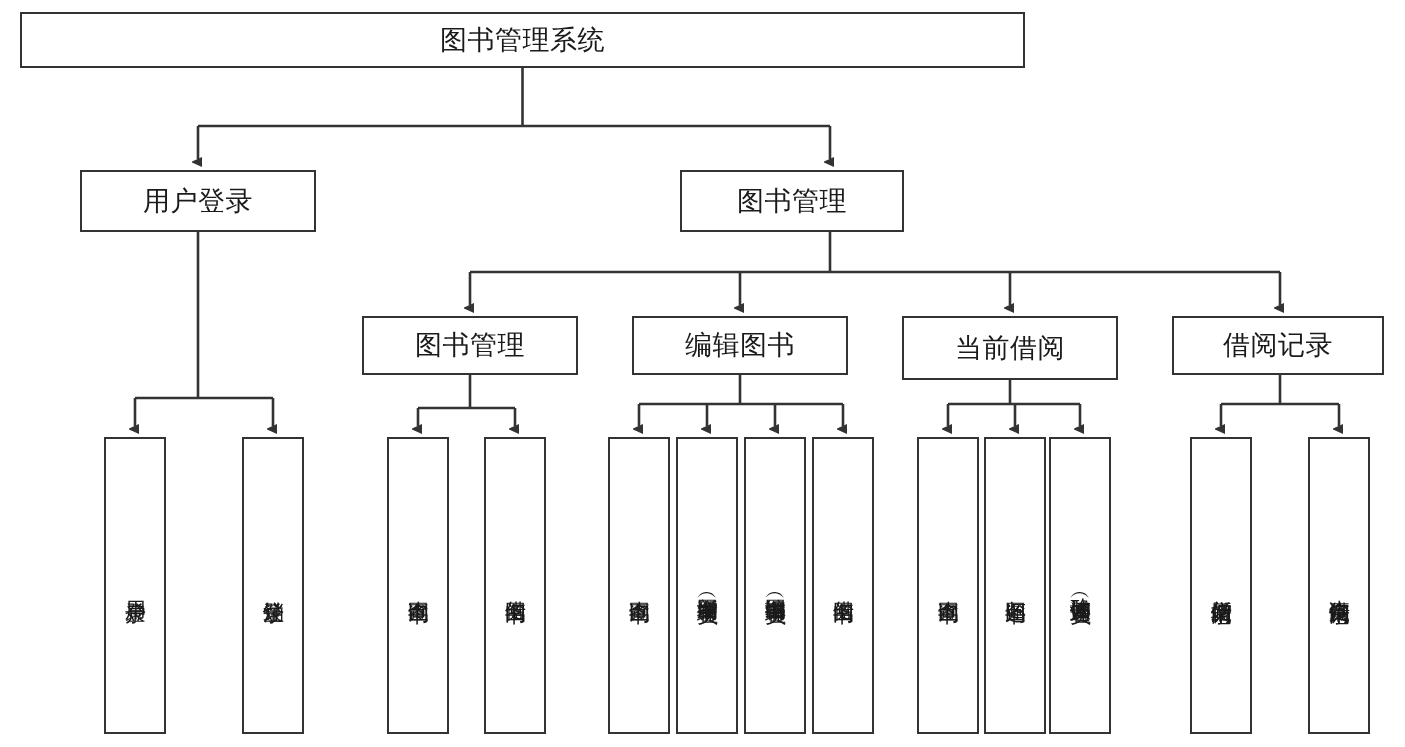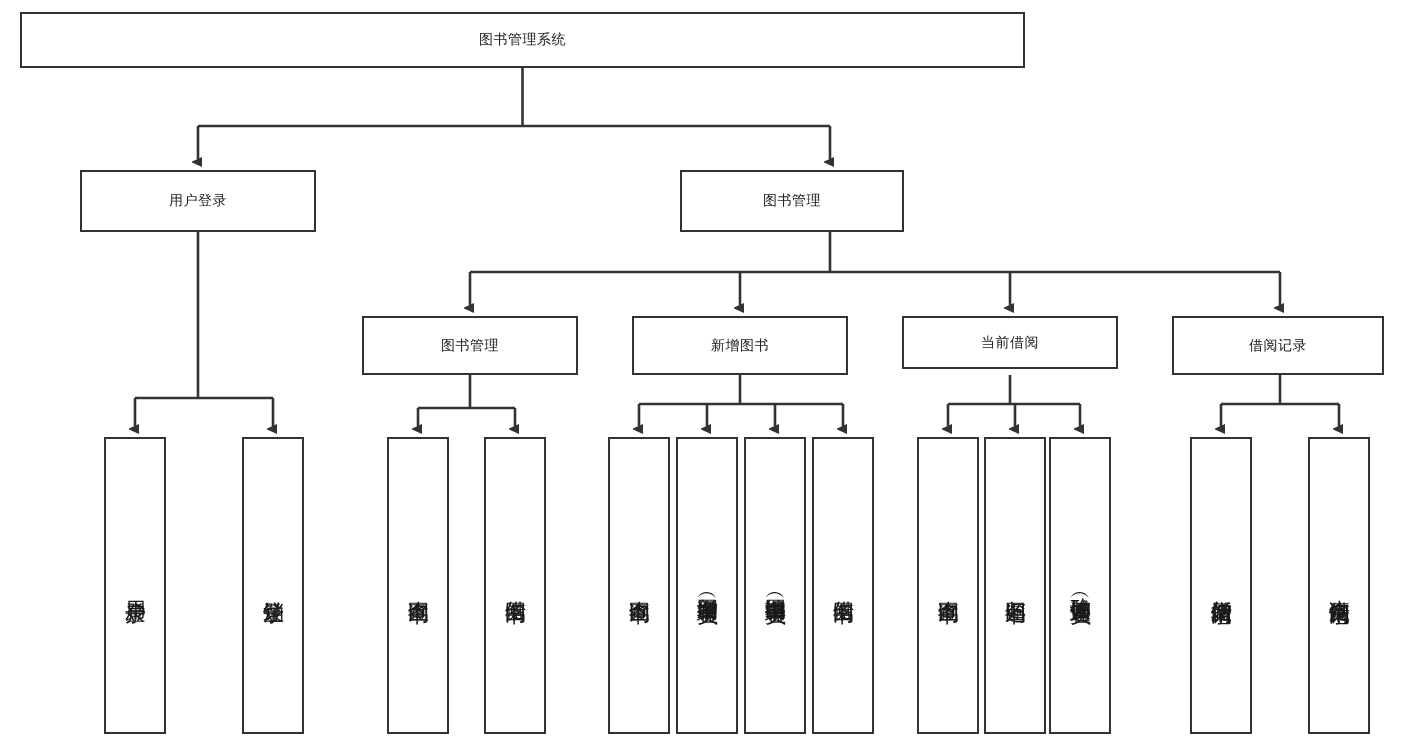--- a/index.html
+++ b/index.html
@@ -35,21 +35,21 @@
     justify-content: center;
     color: #1a1a1a;
   }
   .node .lbl {
     display: block;
     text-align: center;
     line-height: 1.12;
     letter-spacing: 0.5px;
   }
   .node.horiz .lbl {
-    font-size: 14px;
+    font-size: 27px;
   }
   .node.vert {
     align-items: center;
     justify-content: center;
     padding: 6px 0;
   }
   .node.vert .lbl {
     writing-mode: vertical-rl;
     text-orientation: upright;
     font-size: 21px;
@@ -122,23 +122,23 @@
       <div class="node horiz" style="left: 80px; top: 170px; width: 236px; height: 62px;">
         <span class="lbl">用户登录</span>
       </div>
       <div class="node horiz" style="left: 680px; top: 170px; width: 224px; height: 62px;">
         <span class="lbl">图书管理</span>
       </div>
       <div class="node horiz" style="left: 362px; top: 316px; width: 216px; height: 59px;">
         <span class="lbl">图书管理</span>
       </div>
       <div class="node horiz" style="left: 632px; top: 316px; width: 216px; height: 59px;">
-        <span class="lbl">新增图书</span>
+        <span class="lbl">编辑图书</span>
       </div>
-      <div class="node horiz" style="left: 902px; top: 316px; width: 216px; height: 53px;">
+      <div class="node horiz" style="left: 902px; top: 316px; width: 216px; height: 64px;">
         <span class="lbl">当前借阅</span>
       </div>
       <div class="node horiz" style="left: 1172px; top: 316px; width: 212px; height: 59px;">
         <span class="lbl">借阅记录</span>
       </div>
       <div class="node vert" style="left: 104px; top: 437px; width: 62px; height: 297px;">
         <span class="lbl">用户登录</span>
       </div>
       <div class="node vert" style="left: 242px; top: 437px; width: 62px; height: 297px;">
         <span class="lbl">注销登录</span>

